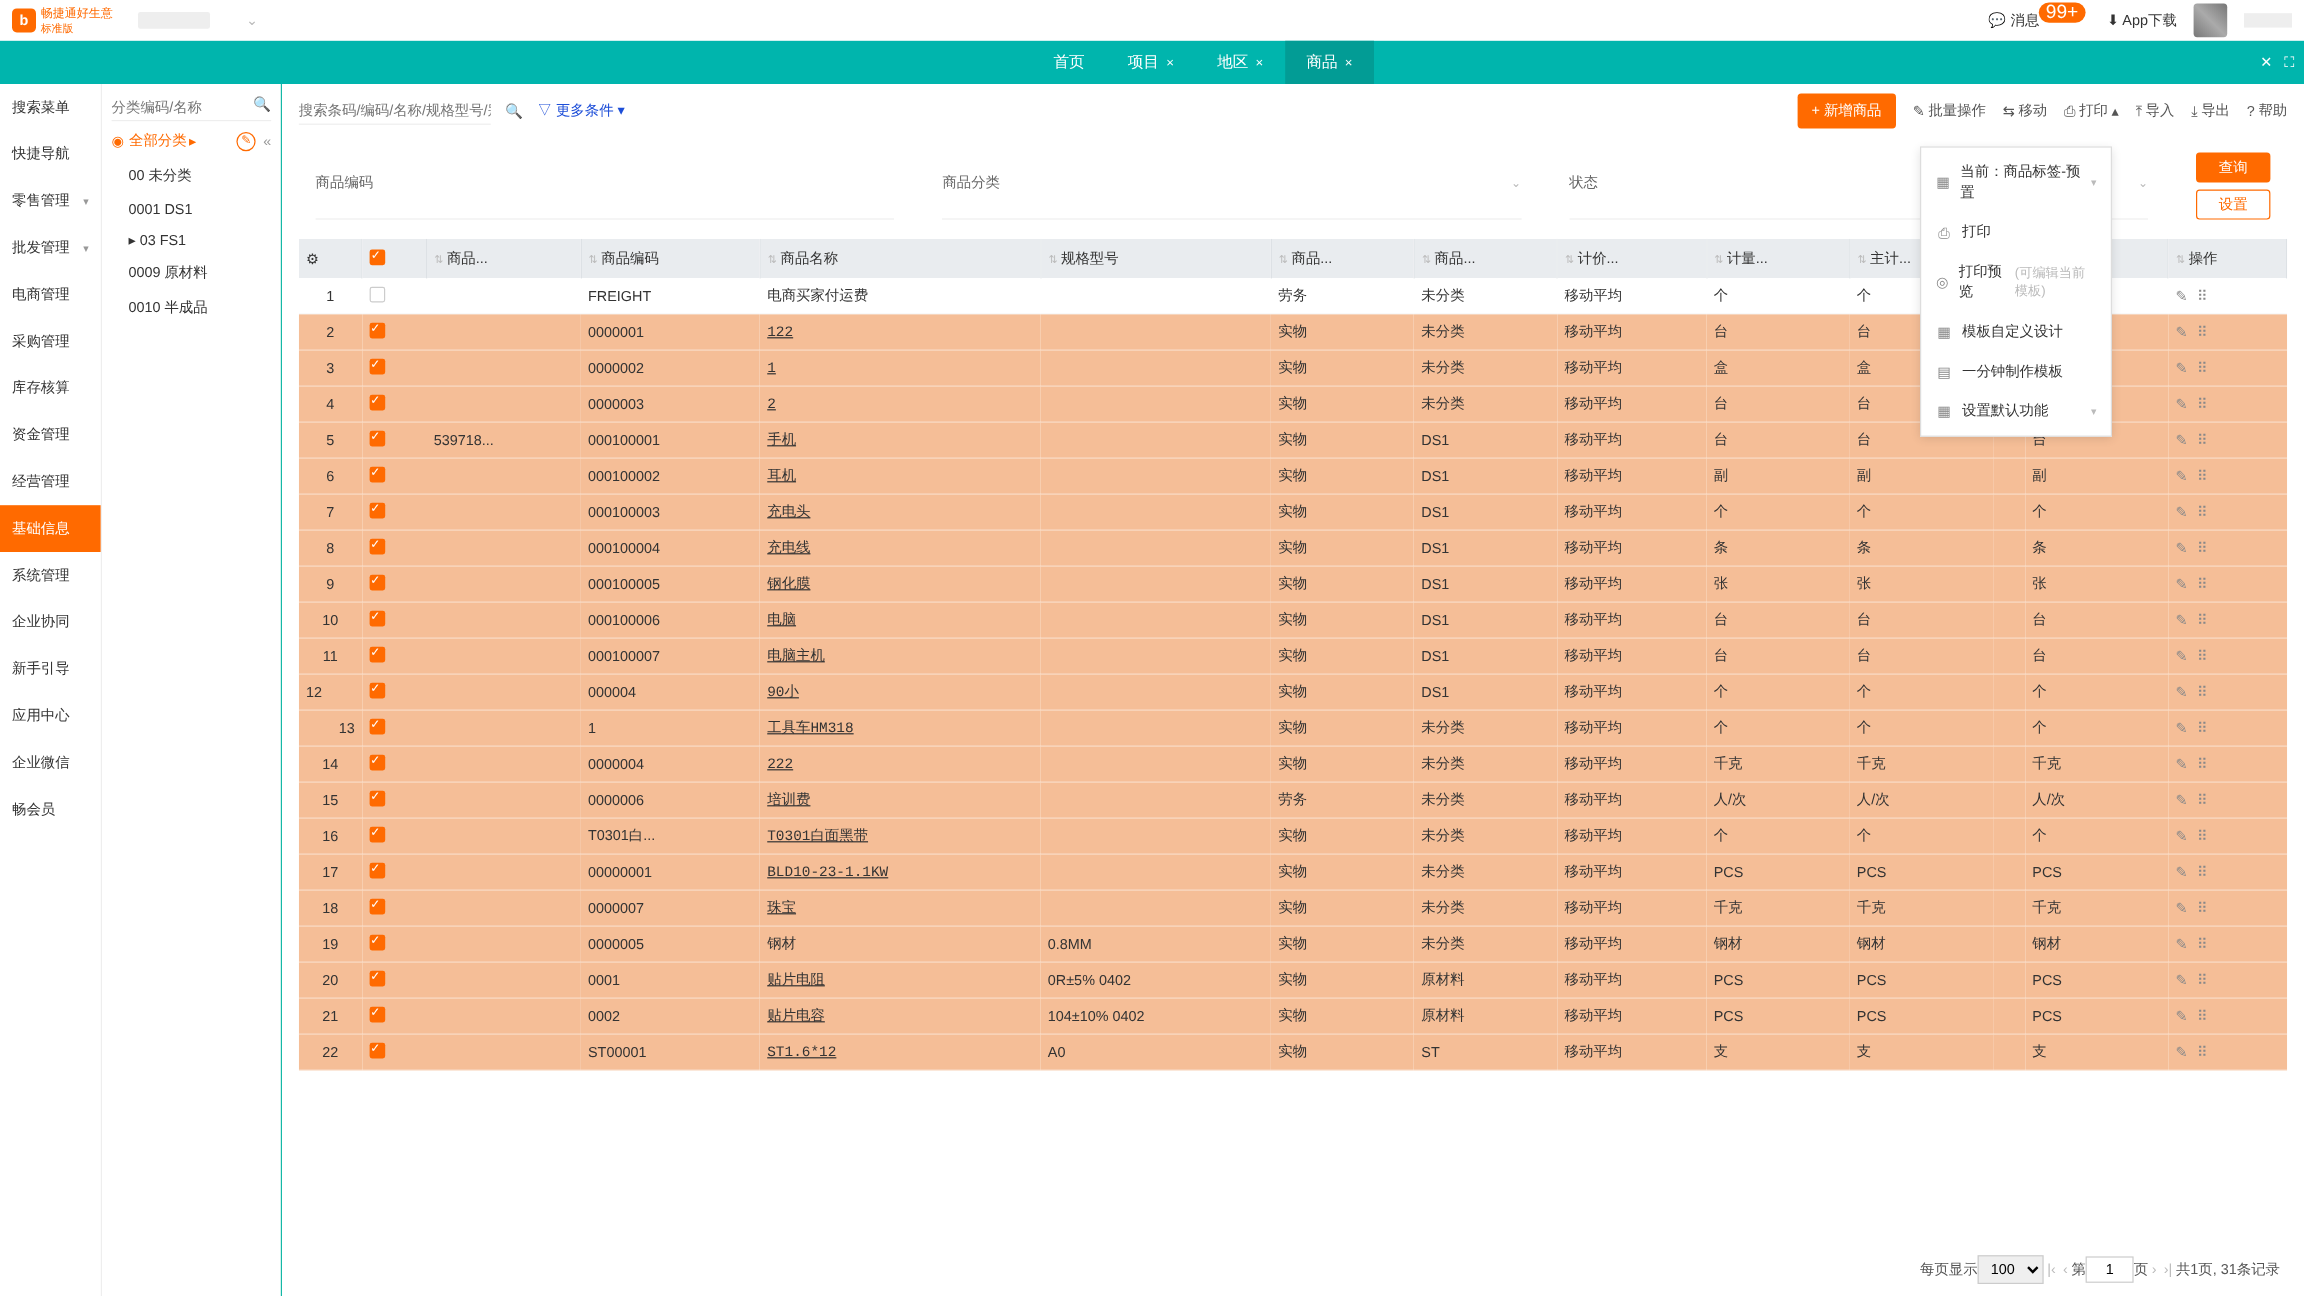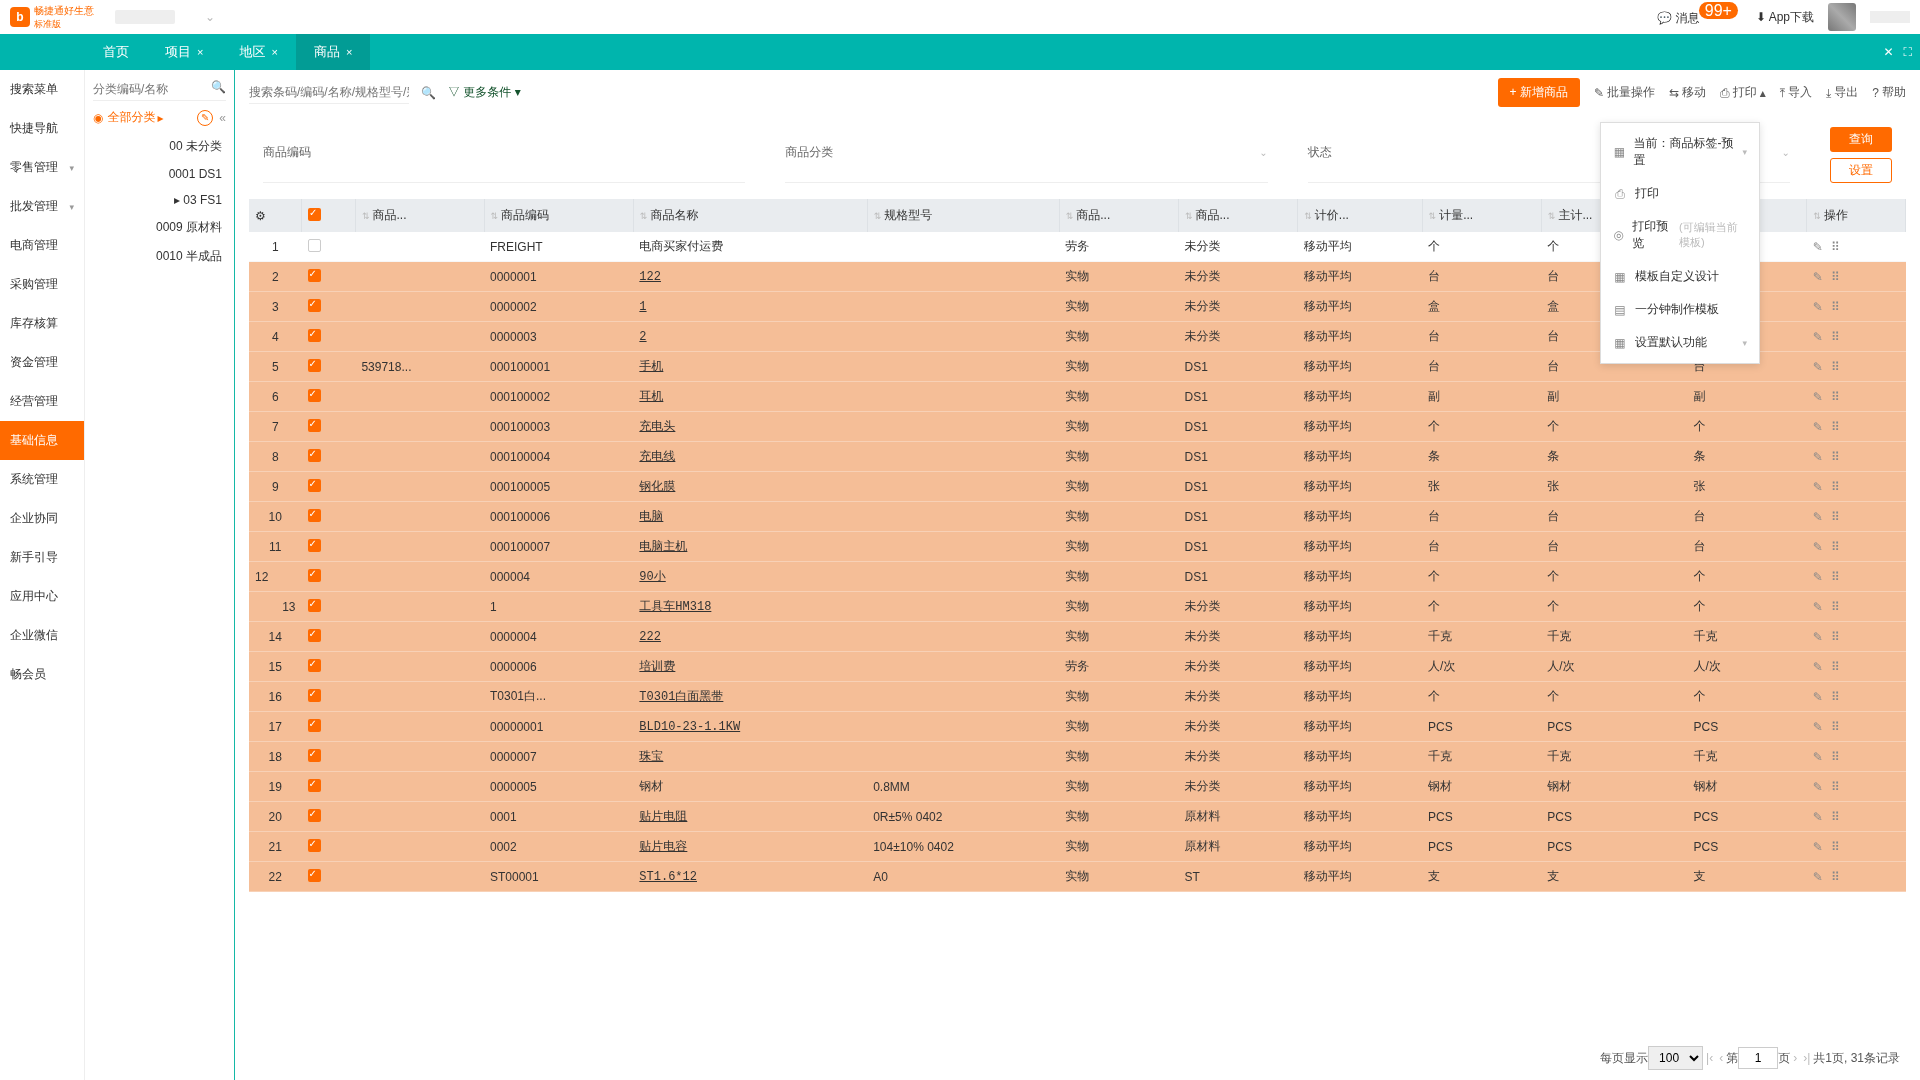--- a/index.html
+++ b/index.html
@@ -10,21 +10,21 @@
 .logo-area { display: flex; align-items: center; width: 85px; }
 .logo-icon { width: 20px; height: 20px; background: #ff6a00; border-radius: 4px; margin-right: 4px; color:#fff; font-weight:bold; text-align:center; line-height:20px; }
 .logo-text { font-size: 10px; color: #ff6a00; }
 .logo-sub { font-size: 9px; color: #ff6a00; }
 .org-selector { flex: 1; display: flex; align-items: center; padding-left: 20px; color: #999; }
 .top-right { display: flex; align-items: center; gap: 14px; }
 .badge { background: #ff6a00; color: #fff; border-radius: 10px; padding: 0 6px; font-size: 16px; position: relative; top: -6px; left: -4px; }
 .avatar { width: 28px; height: 28px; background: linear-gradient(45deg,#777,#aaa,#777); border-radius: 3px; }
 
 
-.tabs-bar { height: 36px; background: #00b5ad; display: flex; align-items: center; padding-left: 85px; position: relative; }
+.tabs-bar { height: 36px; background: #00b5ad; display: flex; align-items: center; padding-left: 85px; position: relative; justify-content: center; }
 .tab { padding: 0 18px; height: 36px; line-height: 36px; color: #fff; cursor: pointer; font-size: 13px; }
 .tab.active { background: #029c95; }
 .tab .close { margin-left: 6px; font-size: 11px; }
 .tabs-right { position: absolute; right: 8px; display: flex; gap: 10px; color: #fff; }
 .tabs-right span { cursor: pointer; }
 
 
 .layout { display: flex; height: calc(100vh - 70px); }
 .sidebar { width: 85px; background: #fff; border-right: 1px solid #eee; overflow-y: auto; }
 .sidebar-item { padding: 11px 10px; font-size: 12px; cursor: pointer; display:flex; align-items:center; justify-content:space-between; }
@@ -34,28 +34,28 @@
 
 .cat-panel { width: 150px; border-right: 1px solid #14b8a6; padding: 8px; }
 .cat-search { position: relative; margin-bottom: 8px; }
 .cat-search input { width: 100%; border: none; border-bottom: 1px solid #eee; padding: 4px 0; font-size: 12px; outline:none; }
 .cat-search .sicon { position: absolute; right: 0; top: 2px; color: #ff6a00; }
 .cat-header { display: flex; align-items: center; margin: 6px 0; color: #ff6a00; font-size: 12px; }
 .cat-header .bullet { margin-right: 4px; }
 .cat-header .edit { margin-left: auto; border:1px solid #ff6a00; border-radius:50%; width:16px; height:16px; text-align:center; line-height:14px; font-size:10px; }
 .cat-collapse { color:#999; margin-left:6px; }
 .cat-list { font-size: 12px; }
-.cat-item { padding: 6px 4px 6px 14px; cursor: pointer; text-align: right; }
+.cat-item { padding: 6px 4px 6px 14px; cursor: pointer; }
 
 
 .main { flex: 1; display: flex; flex-direction: column; overflow: hidden; }
 .toolbar { display: flex; align-items: center; padding: 8px 14px; gap: 12px; border-bottom: 0; }
 .toolbar input.search { border: none; border-bottom: 1px solid #eee; padding: 4px 0; width: 160px; font-size: 12px; outline:none; }
 .toolbar .sicon { color: #ff6a00; }
-.toolbar .more-filter { color: #14532d; cursor: pointer; }
+.toolbar .more-filter { color: #1d4ed8; cursor: pointer; }
 .toolbar-right { margin-left: auto; display: flex; align-items: center; gap: 14px; }
 .btn-primary { background: #ff6a00; color: #fff; border: none; padding: 6px 12px; border-radius: 3px; cursor: pointer; font-size: 12px; }
 .tool-link { color: #555; cursor: pointer; display:flex; align-items:center; gap:3px; }
 
 .filter-row { display: flex; padding: 12px 14px; gap: 40px; background:#fff; margin: 0 14px; }
 .filter-item { display: flex; align-items: center; gap: 10px; flex:1; border-bottom:1px solid #eee; padding-bottom:4px; }
 .filter-item label { color: #666; white-space:nowrap; }
 .filter-item .dd { margin-left:auto; color:#bbb; font-size:10px; }
 .filter-actions { display:flex; flex-direction:column; gap:6px; }
 .btn-search { background:#ff6a00; color:#fff; border:none; padding:4px 18px; border-radius:3px; cursor:pointer; font-size:12px; }

